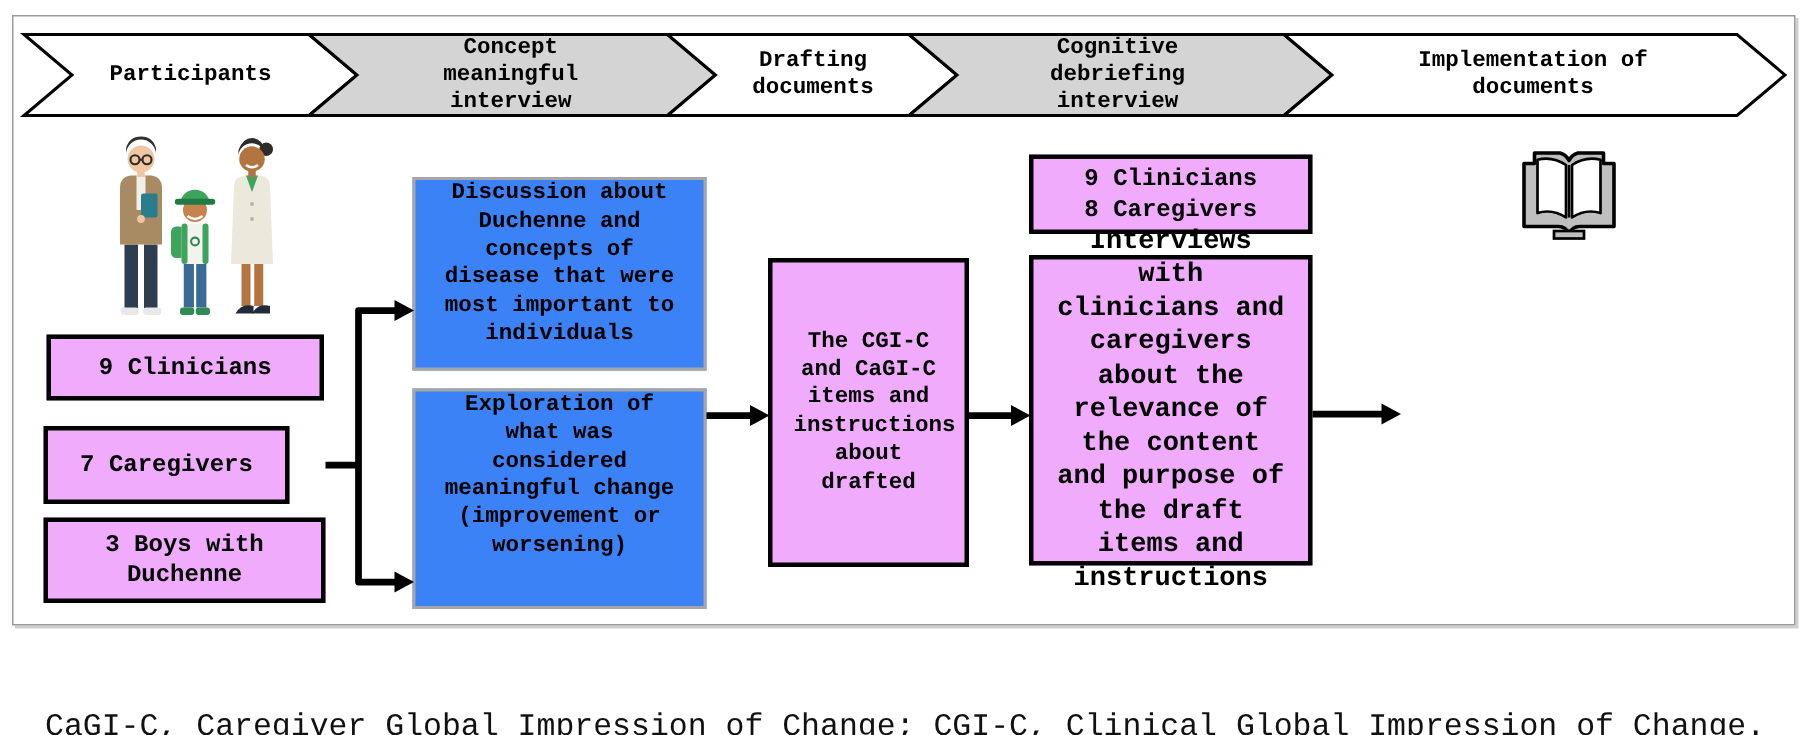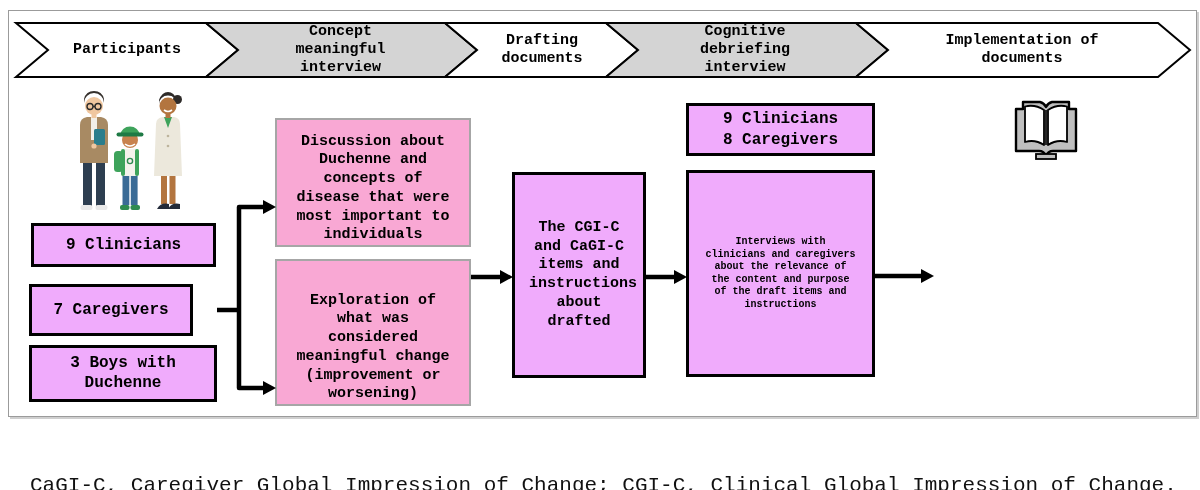--- a/index.html
+++ b/index.html
@@ -20,38 +20,38 @@
   .st4{left:630px;width:230px;}
   .st5{left:884px;width:276px;}
   .st2 span{display:inline-block;max-width:150px;}
   .st3 span{display:inline-block;max-width:100px;}
   .st4 span{display:inline-block;max-width:160px;}
   .st5 span{display:inline-block;max-width:160px;}
 
   
   .wbox{position:absolute;background:#f0abfc;border:3px solid #000;display:flex;align-items:center;justify-content:center;
         text-align:center;font-weight:700;box-sizing:border-box;}
-  .gbox{position:absolute;background:#f9a8d4;border:2px solid #a6a6a6;display:flex;align-items:flex-end;justify-content:center;
+  .gbox{position:absolute;background:#3b82f6;border:2px solid #a6a6a6;display:flex;align-items:flex-start;justify-content:center;
         text-align:center;font-weight:700;font-size:15px;line-height:1.25;box-sizing:border-box;}
 
   .pb1{left:31px;top:223px;width:185px;height:44px;font-size:16px;}
   .pb2{left:29px;top:284px;width:164px;height:52px;font-size:16px;}
   .pb3{left:29px;top:345px;width:188px;height:57px;font-size:16px;line-height:1.2;}
   .pb3 span{display:inline-block;max-width:120px;}
 
   .ga{left:275px;top:118px;width:196px;height:129px;}
   .ga span{display:inline-block;max-width:170px;}
   .gb{left:275px;top:259px;width:196px;height:147px;}
   .gb span{display:inline-block;max-width:170px;}
 
   .mid{left:512px;top:172px;width:134px;height:206px;font-size:15px;line-height:1.25;}
   .mid span{display:inline-block;max-width:100px;}
 
   .c4a{left:686px;top:103px;width:189px;height:53px;font-size:16px;line-height:1.3;flex-direction:column;}
-  .c4b{left:686px;top:170px;width:189px;height:207px;font-size:10px;line-height:1.25;}
+  .c4b{left:686px;top:170px;width:189px;height:207px;font-size:18px;line-height:1.25;}
   .c4b span{display:inline-block;max-width:155px;}
 
   .c5{left:933px;top:169px;width:224px;height:209px;font-size:15px;line-height:1.3;}
   .c5 span{display:inline-block;max-width:170px;}
 
   .people{position:absolute;left:64px;top:84px;width:136px;height:134px;}
   .book{position:absolute;left:1008px;top:97px;width:76px;height:66px;}
 
   .connectors{position:absolute;left:0;top:0;width:1200px;height:490px;pointer-events:none;}
 

